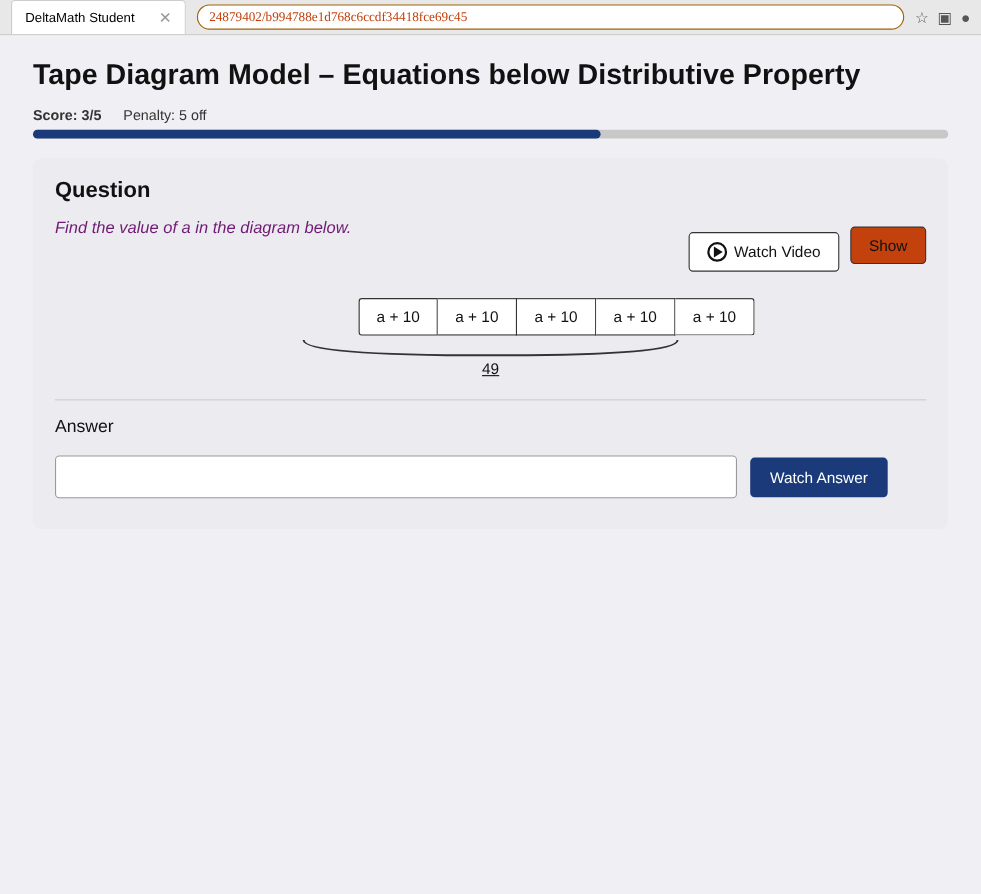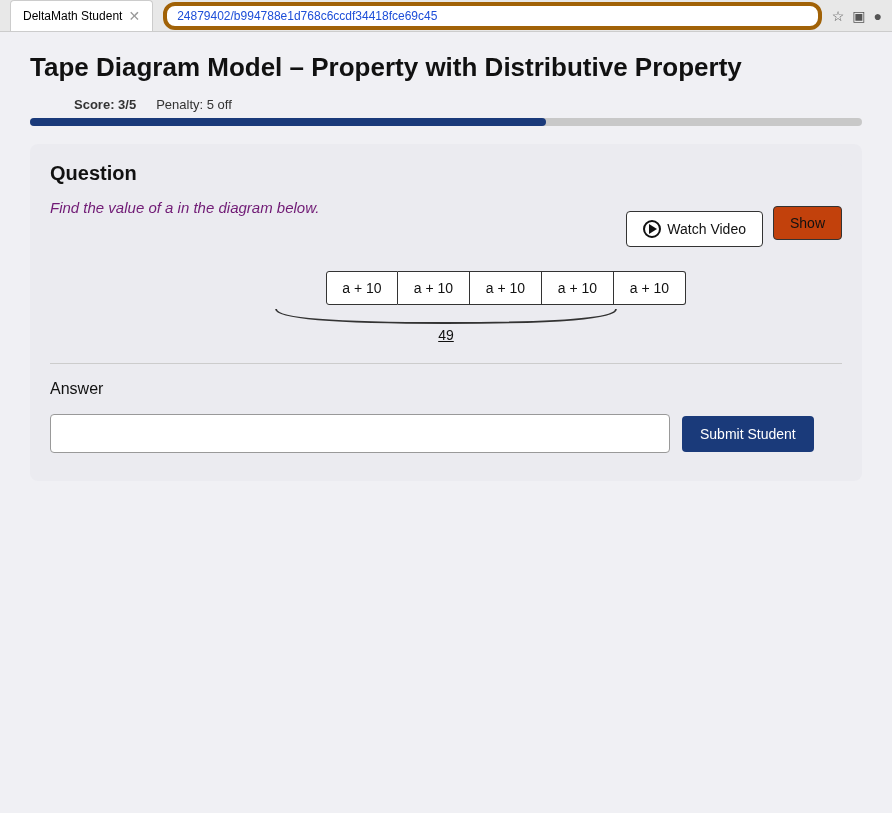--- a/index.html
+++ b/index.html
@@ -25,34 +25,35 @@
 
     .browser-tab {
       background: #fff;
       border: 1px solid #ccc;
       border-bottom: none;
       padding: 7px 12px;
       font-size: 12px;
       border-radius: 4px 4px 0 0;
       display: flex;
       align-items: center;
-      gap: 6px;
+      gap: 22px;
     }
 
     .browser-url-bar {
       flex: 1;
       background: #fff;
-      border: 4px solid #a16207;
+      border: 1px solid #a16207;
       border-radius: 12px;
       padding: 3px 10px;
       font-size: 12px;
-      color: #1d4ed8;
+      color: #c2410c;
       overflow: hidden;
       text-overflow: ellipsis;
       white-space: nowrap;
+      font-family: Liberation Serif, serif;
     }
 
     .browser-icons {
       display: flex;
       gap: 8px;
       align-items: center;
     }
 
     .browser-icon {
       color: #555;
@@ -86,21 +87,20 @@
       display: flex;
       align-items: center;
       gap: 20px;
       margin-bottom: 6px;
     }
 
     .score-label {
       font-size: 13px;
       font-weight: bold;
       color: #333;
-      margin-left: 44px;
     }
 
     .penalty-label {
       font-size: 13px;
       color: #333;
     }
 
     .progress-bar-container {
       width: 100%;
       height: 8px;
@@ -325,21 +325,21 @@
   </div>
   <div class="browser-icons">
     <span class="browser-icon">☆</span>
     <span class="browser-icon">▣</span>
     <span class="browser-icon">●</span>
   </div>
 </div>
 
 <div class="page-content">
 
-  <h1 class="page-title">Tape Diagram Model – Property with Distributive Property</h1>
+  <h1 class="page-title">Tape Diagram Model – Equations below Distributive Property</h1>
 
   <div class="score-bar-row">
     <span class="score-label">Score: 3/5</span>
     <span class="penalty-label">Penalty: 5 off</span>
   </div>
   <div class="progress-bar-container">
     <div class="progress-bar-fill"></div>
   </div>
 
   <div class="question-answer-wrapper">
@@ -394,20 +394,20 @@
 
     </div>
 
     <div class="divider" style="margin-top:20px;"></div>
 
     <div class="answer-section" style="background:#ebebf0; padding: 0 0 10px 0;">
       <div class="answer-header">Answer</div>
       <div class="answer-row">
         <input type="text" class="answer-input" placeholder="" style="">
         <button class="submit-btn">
-          <span>Submit Student</span>
+          <span>Watch Answer</span>
         </button>
       </div>
     </div>
 
   </div>
 
 </div>
 
 </body></html>

